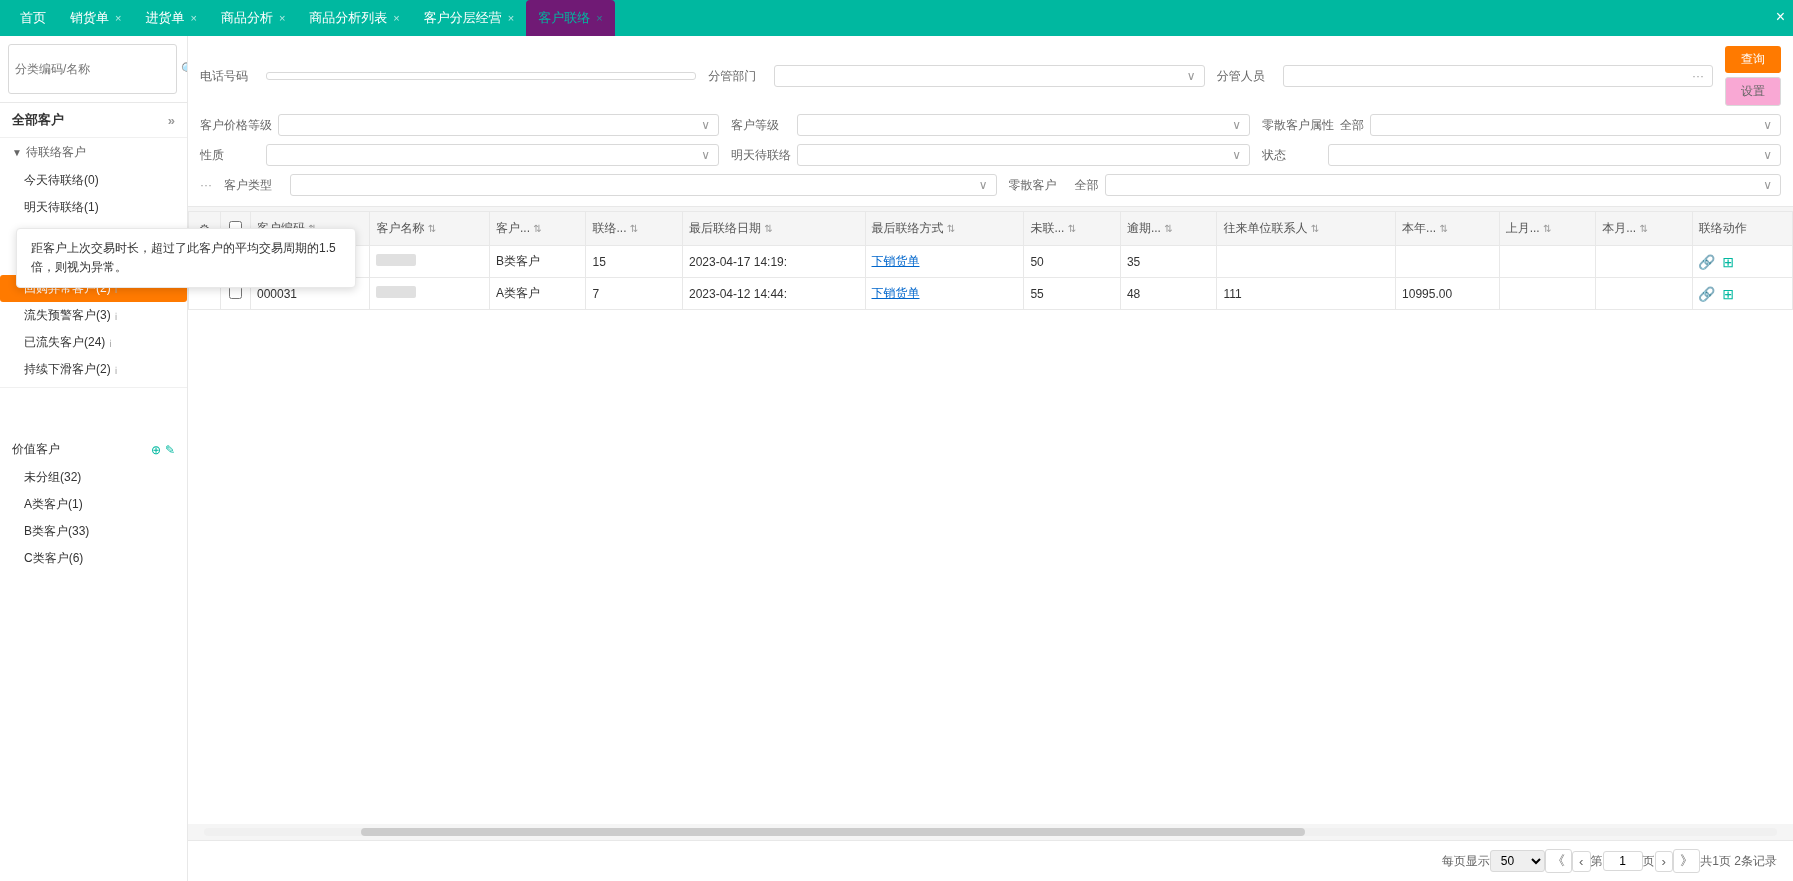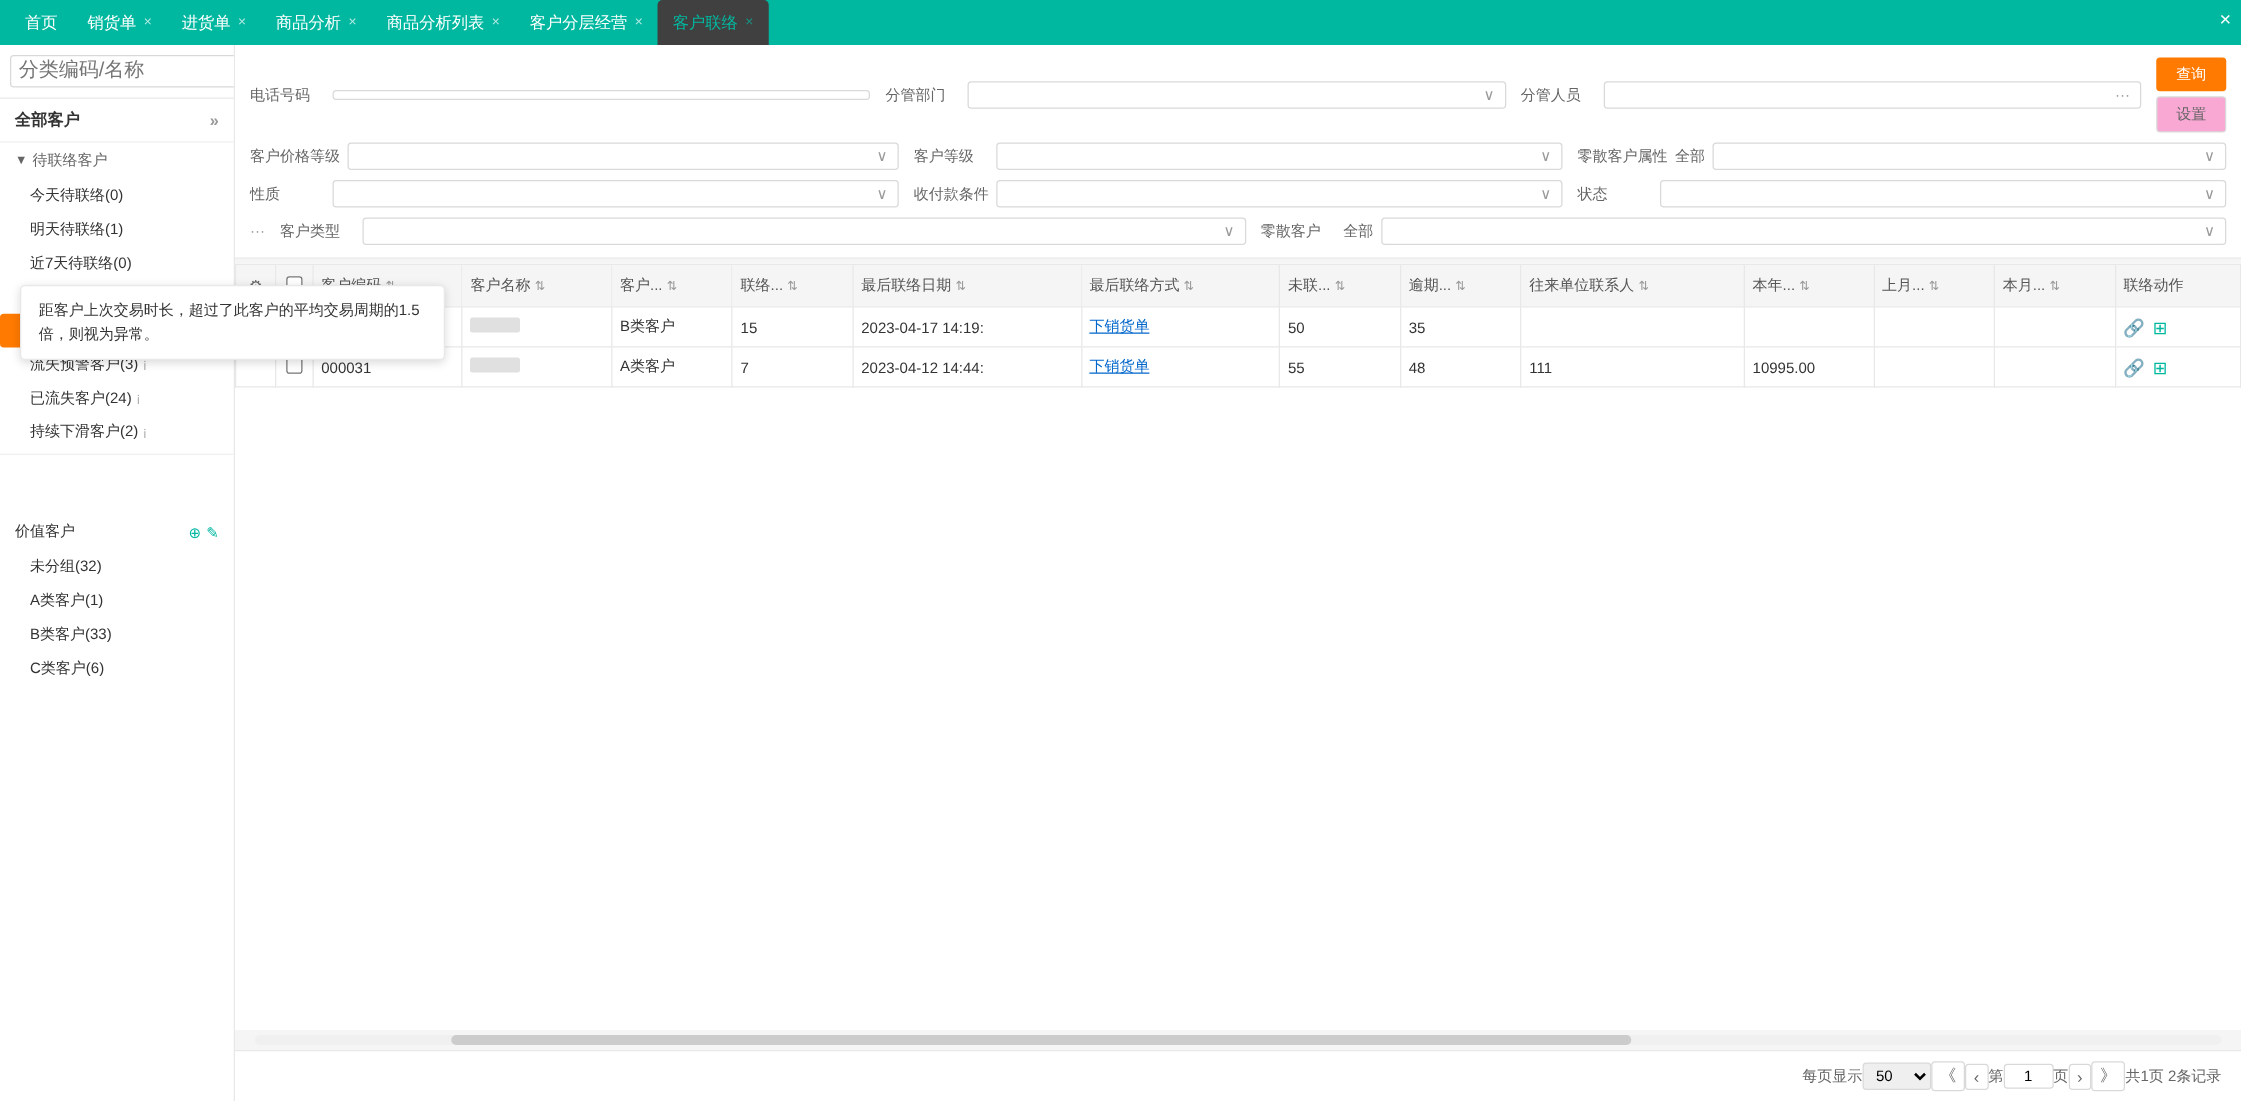--- a/index.html
+++ b/index.html
@@ -10,21 +10,21 @@
       display: flex; 
       background: #00b8a0; height: 36px; padding: 0 8px;
       position: relative;
     }
     .top-nav .nav-item {
       color: #fff; padding: 0 12px; height: 36px; line-height: 36px;
       cursor: pointer; font-size: 13px; white-space: nowrap;
       display: flex; align-items: center; gap: 4px;
     }
     .top-nav .nav-item.active {
-      background: #404040; color: #00b8a0; border-radius: 4px 4px 0 0;
+      background: #701a75; color: #00b8a0; border-radius: 4px 4px 0 0;
     }
     .top-nav .nav-item .close-x { font-size: 11px; margin-left: 2px; opacity: 0.7; }
     .top-nav .nav-close-btn {
       position: absolute; right: 8px; top: 8px;
       color: #fff; cursor: pointer; font-size: 16px;
     }
 
     
     .main-layout { display: flex; height: calc(100vh - 36px); }
 
@@ -33,21 +33,21 @@
       width: 188px; min-width: 188px;
       background: #fff; border-right: 1px solid #e8e8e8;
       display: flex; flex-direction: column; overflow: hidden;
     }
     .sidebar-search {
       padding: 8px; border-bottom: 1px solid #e8e8e8;
       display: flex; align-items: center; gap: 4px;
     }
     .sidebar-search input {
       flex: 1; border: 1px solid #d9d9d9; border-radius: 3px;
-      padding: 3px 6px; font-size: 16px; outline: none;
+      padding: 17px 6px; font-size: 12px; outline: none;
     }
     .sidebar-search .search-icon { color: #999; cursor: pointer; }
     .sidebar-body { overflow-y: auto; flex: 1; }
     .sidebar-section-title {
       display: flex; align-items: center; justify-content: space-between;
       padding: 8px 12px; font-weight: bold; font-size: 13px;
       border-bottom: 1px solid #f0f0f0; background: #fff;
     }
     .sidebar-section-title .collapse-icon { cursor: pointer; color: #999; }
     .sidebar-group-title {
@@ -362,21 +362,21 @@
 
       <div class="filter-row">
         <div class="filter-item">
           <span class="filter-label">性质</span>
           <div class="select-wrapper">
             <span></span>
             <span class="arrow">∨</span>
           </div>
         </div>
         <div class="filter-item">
-          <span class="filter-label">收付款条件</span>
+          <span class="filter-label">明天待联络</span>
           <div class="select-wrapper">
             <span></span>
             <span class="arrow">∨</span>
           </div>
         </div>
         <div class="filter-item">
           <span class="filter-label">状态</span>
           <div class="select-wrapper">
             <span></span>
             <span class="arrow">∨</span>

